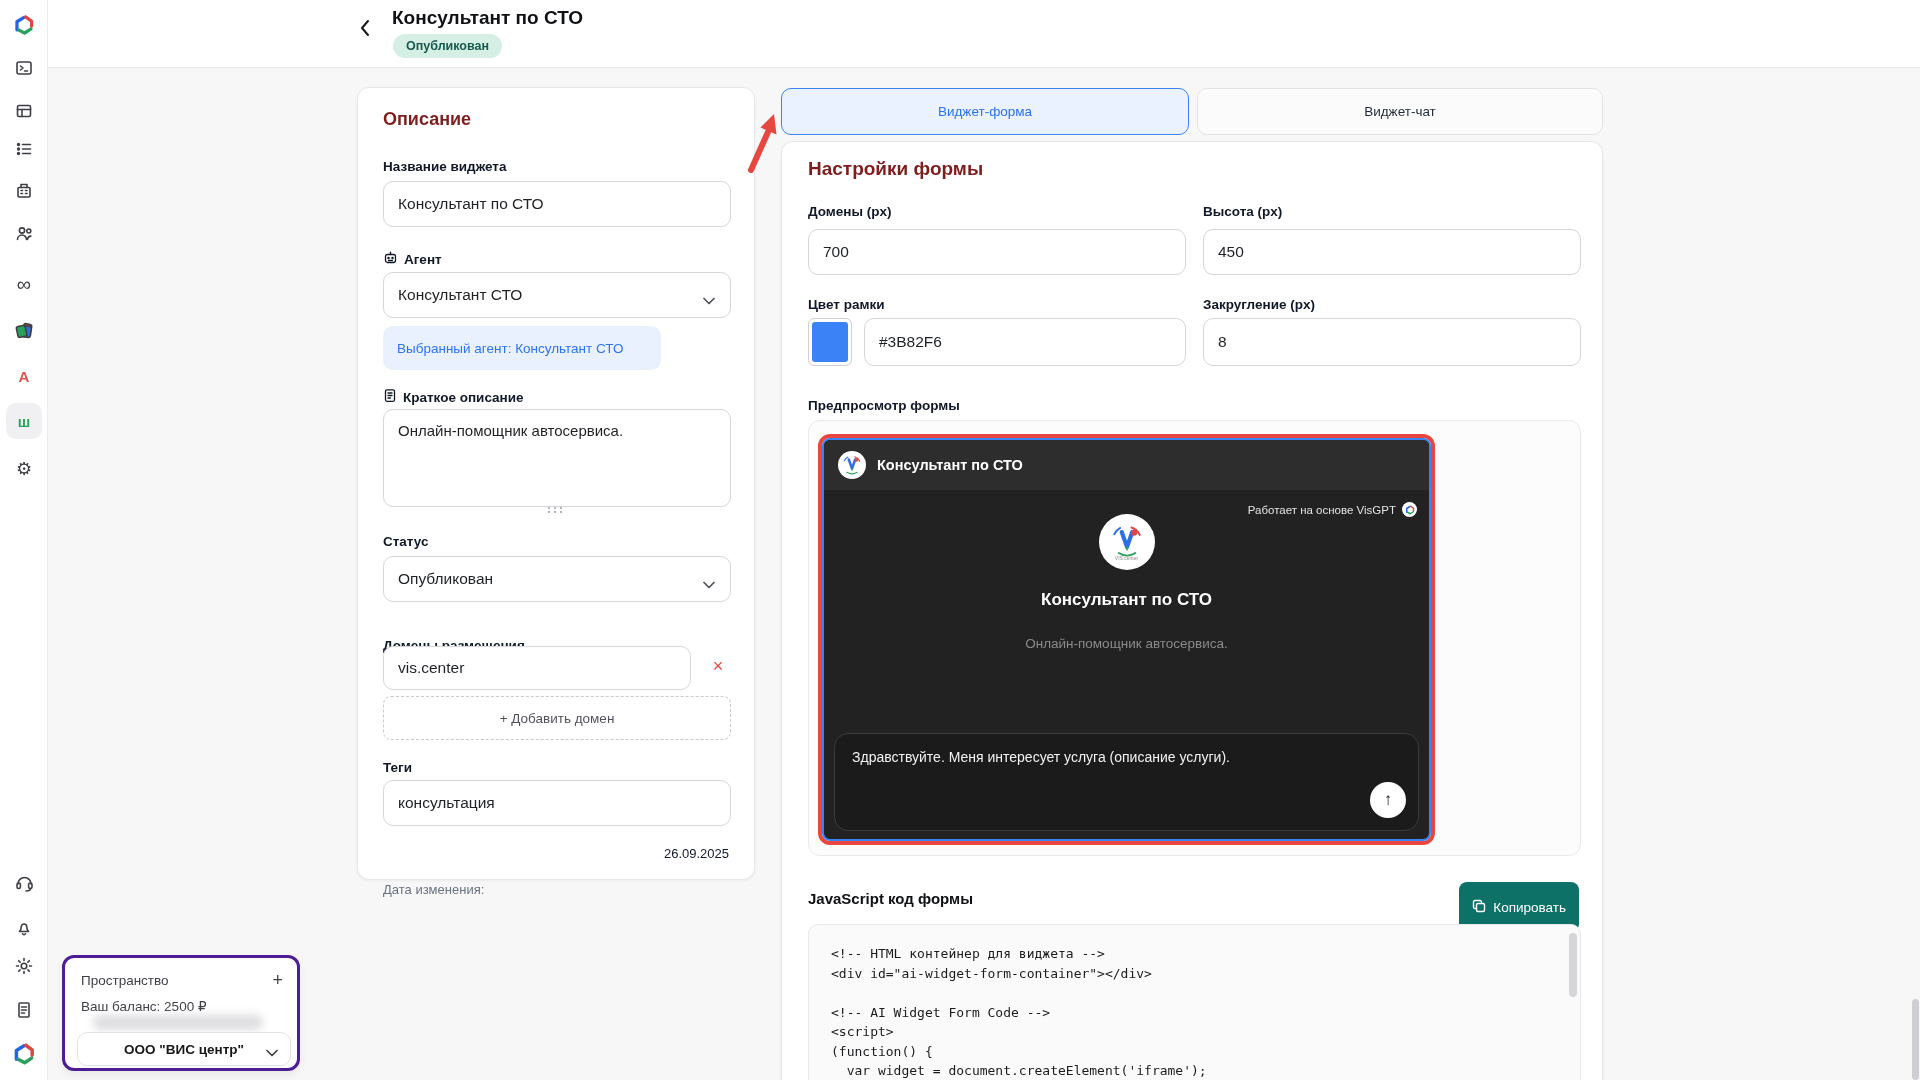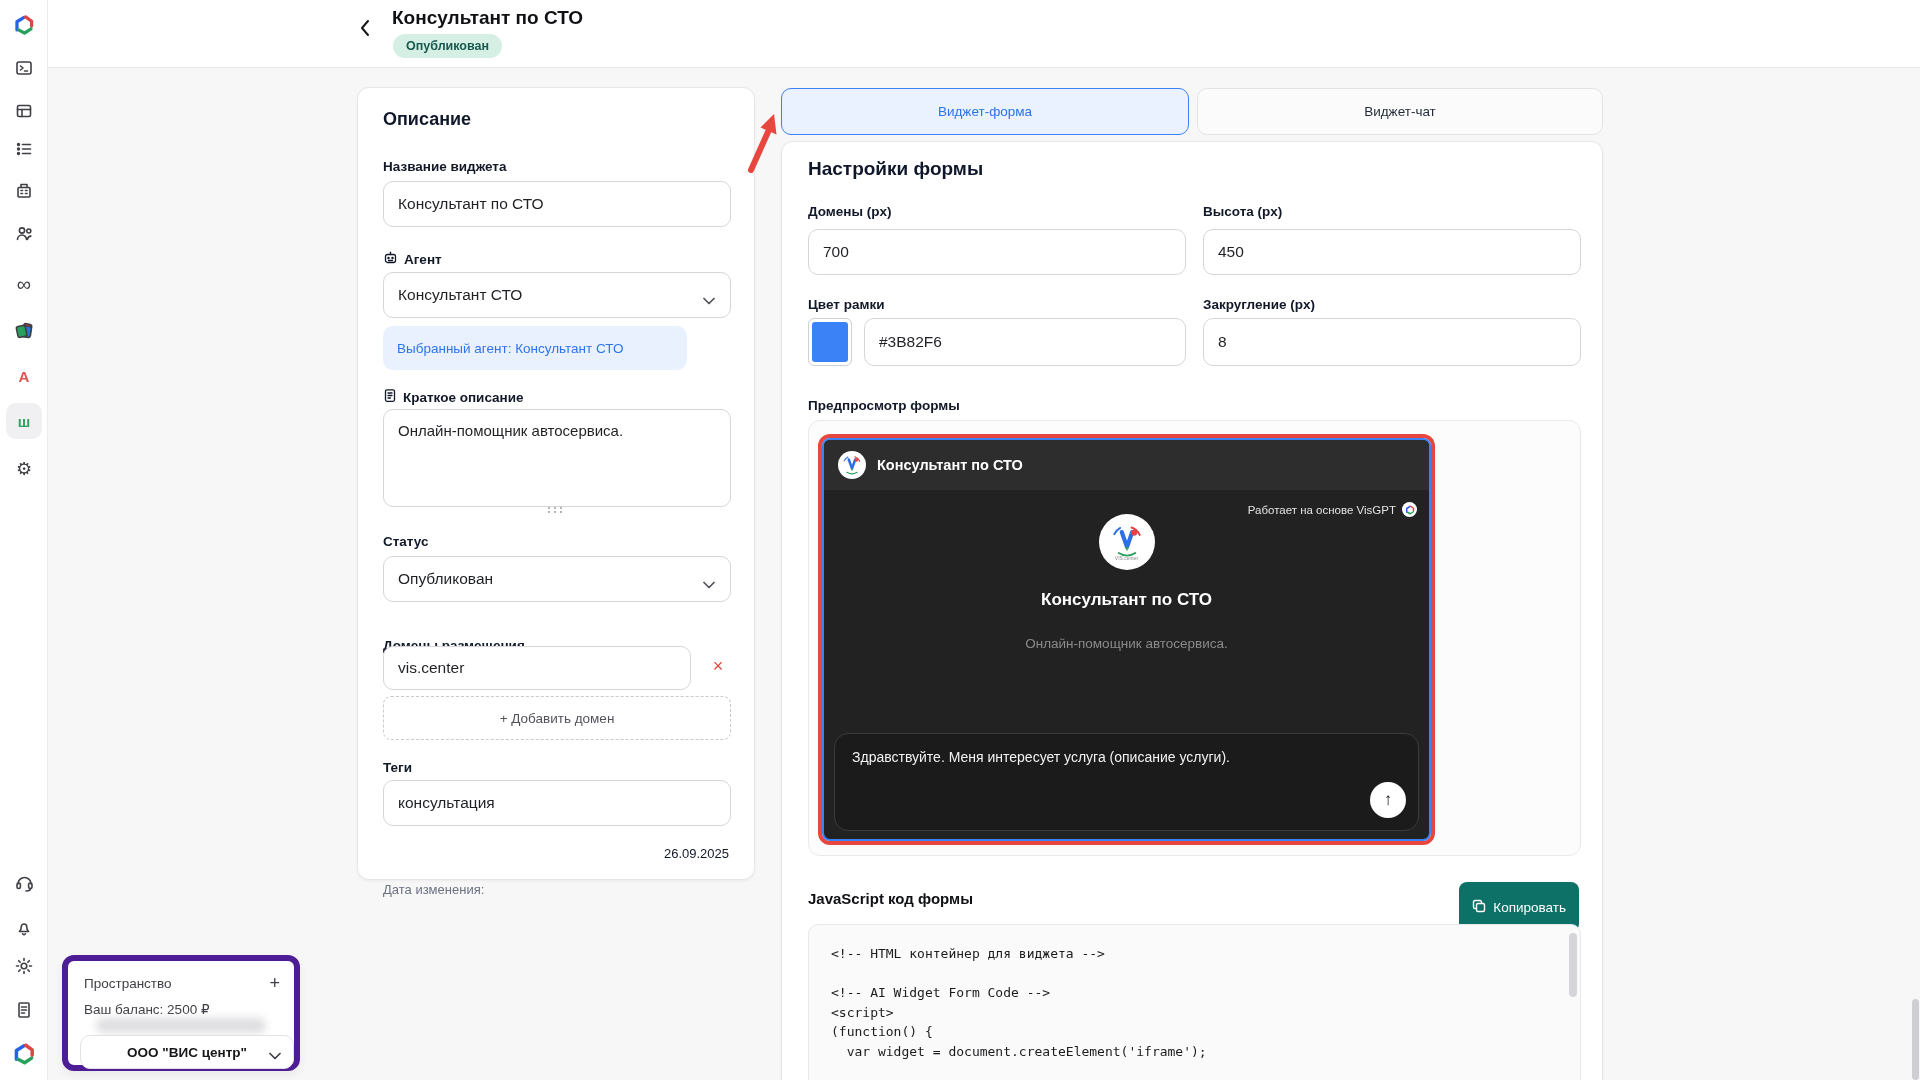--- a/index.html
+++ b/index.html
@@ -23,24 +23,24 @@
   .card { position:absolute; background:#fff; border:1px solid #e5e7eb; border-radius:12px; box-shadow:0 1px 3px rgba(0,0,0,.05); }
   .left-card { left:357px; top:87px; width:398px; height:793px; }
   .right-card { left:781px; top:141px; width:822px; height:980px; }
 
   .lbl { position:absolute; font-size:13.5px; font-weight:700; color:#111827; display:flex; align-items:center; gap:6px; }
   .inp { position:absolute; background:#fff; border:1px solid #d6d6db; border-radius:10px; font-family:inherit; font-size:15.5px; color:#1f2124; padding:0 14px; display:flex; align-items:center; outline:none; }
   input.inp { display:block; line-height:44px; }
   .selbox { cursor:pointer; }
   .chev { position:absolute; right:15px; top:50%; margin-top:-4px; }
 
-  .section-title { position:absolute; font-size:18px; font-weight:700; color:#0f172a; }
-
-  
-  .infobox { position:absolute; left:25px; top:238px; width:304px; height:44px; background:#e9f1fe; border-radius:10px; display:flex; align-items:center; padding:0 14px; font-size:13.5px; font-weight:500; color:#2e74ee; }
+  .section-title { position:absolute; font-size:18px; font-weight:700; color:#7f1d1d; }
+
+  
+  .infobox { position:absolute; left:25px; top:238px; width:278px; height:44px; background:#e9f1fe; border-radius:10px; display:flex; align-items:center; padding:0 14px; font-size:13.5px; font-weight:500; color:#2e74ee; }
   .resize-dots { position:absolute; left:50%; top:419px; transform:translateX(-50%); width:16px; height:6px; }
   .resize-dots i { position:absolute; width:2px; height:2px; background:#9a9aa1; border-radius:50%; }
   .remove-x { position:absolute; left:348px; top:564px; width:24px; height:28px; display:flex; align-items:center; justify-content:center; color:#e8473f; font-size:18px; cursor:pointer; }
   .dashed-btn { position:absolute; left:25px; top:608px; width:348px; height:44px; border:1.5px dashed #c9c9ce; border-radius:8px; background:transparent; color:#52525b; font-size:13.5px; font-family:inherit; cursor:pointer; display:flex; align-items:center; justify-content:center; }
   .date-row { position:absolute; left:25px; right:25px; top:758px; display:flex; justify-content:space-between; font-size:13px; }
   .date-lbl { color:#6b7280;margin-top:36px; } .date-val { color:#111827; }
 
   
   .tab { position:absolute; top:88px; height:47px; border-radius:10px; display:flex; align-items:center; justify-content:center; font-size:13.5px; font-weight:500; cursor:pointer; }
   .tab-form { left:781px; width:408px; background:#e9f2fe; border:1px solid #3b82f6; color:#2b72e8; }
@@ -72,21 +72,21 @@
   
   .js-label { position:absolute; left:26px; top:748px; font-size:15px; font-weight:700; color:#101114; }
   .copy-btn { position:absolute; right:23px; top:740px; height:50px; background:#0e7168; color:#fff; border:none; border-radius:8px; font-family:inherit; font-size:13.5px; font-weight:500; padding:0 13px; display:flex; align-items:center; gap:7px; cursor:pointer; }
   .code-block { position:absolute; left:26px; top:782px; width:773px; height:198px; background:#fafafa; border:1px solid #e8e8ea; border-radius:10px; overflow:hidden; }
   .code-pre { padding:19px 0 0 22px; font-family:"DejaVu Sans Mono","Liberation Mono",monospace; font-size:13px; line-height:19.5px; color:#1c1c1f; }
   .code-line { white-space:pre; min-height:19.5px; }
   .code-thumb { position:absolute; right:3px; top:8px; width:8px; height:64px; background:#d6d6da; border-radius:4px; cursor:pointer; }
   .page-thumb { position:absolute; right:1px; top:999px; width:7px; height:81px; background:#cfcfd3; border-radius:4px; cursor:pointer; z-index:30; }
 
   
-  .ws-panel { position:absolute; left:62px; top:955px; width:238px; height:116px; background:#fff; border:6px solid #4c1d95; border-radius:12px; box-shadow:0 4px 10px rgba(0,0,0,.06); z-index:25; }
+  .ws-panel { position:absolute; left:62px; top:955px; width:238px; height:116px; background:#fff; border:3px solid #4c1d95; border-radius:12px; box-shadow:0 4px 10px rgba(0,0,0,.06); z-index:25; }
   .ws-row1 { position:absolute; left:16px; right:14px; top:13px; display:flex; justify-content:space-between; align-items:center; font-size:13.5px; color:#3f3f46; }
   .ws-plus { font-size:18px; color:#3f3f46; cursor:pointer; line-height:1; }
   .ws-balance { position:absolute; left:16px; top:40px; font-size:13.5px; color:#3f3f46;text-align:right; }
   .ws-blur { position:absolute; left:28px; top:57px; width:170px; height:15px; background:#c2c2c7; border-radius:7px; filter:blur(4px); opacity:.55; }
   .ws-select { position:absolute; left:12px; top:74px; width:214px; height:34px; border:1px solid #e3e3e6; border-radius:10px; background:#fff; display:flex; align-items:center; justify-content:center; font-size:13.5px; font-weight:700; color:#18181b; cursor:pointer; }
   .ws-select .chev { right:12px; }
 </style>
 </head>
 <body>
 
@@ -350,20 +350,21 @@
     <span><svg width="14" height="14" viewBox="0 0 14 14" style="stroke:#fff;fill:none;stroke-width:1.4;stroke-linecap:round">
           <rect x="4.5" y="4.5" width="8" height="8" rx="1.5"></rect>
           <path d="M9.5 4.5 V3 a1.5 1.5 0 0 0 -1.5 -1.5 H3 A1.5 1.5 0 0 0 1.5 3 v5 A1.5 1.5 0 0 0 3 9.5 h1.5"></path>
         </svg></span>
     <span>Копировать</span>
   </button>
 
   <div class="code-block">
     <div class="code-pre">
       <div class="code-line">&lt;!-- HTML контейнер для виджета --&gt;</div>
+      <div class="code-line">&lt;div id="ai-widget-form-container"&gt;&lt;/div&gt;</div>
       <div class="code-line"></div>
       <div class="code-line">&lt;!-- AI Widget Form Code --&gt;</div>
       <div class="code-line">&lt;script&gt;</div>
       <div class="code-line">(function() {</div>
       <div class="code-line">  var widget = document.createElement('iframe');</div>
     </div>
     <div class="code-thumb"></div>
   </div>
 </section>
 

